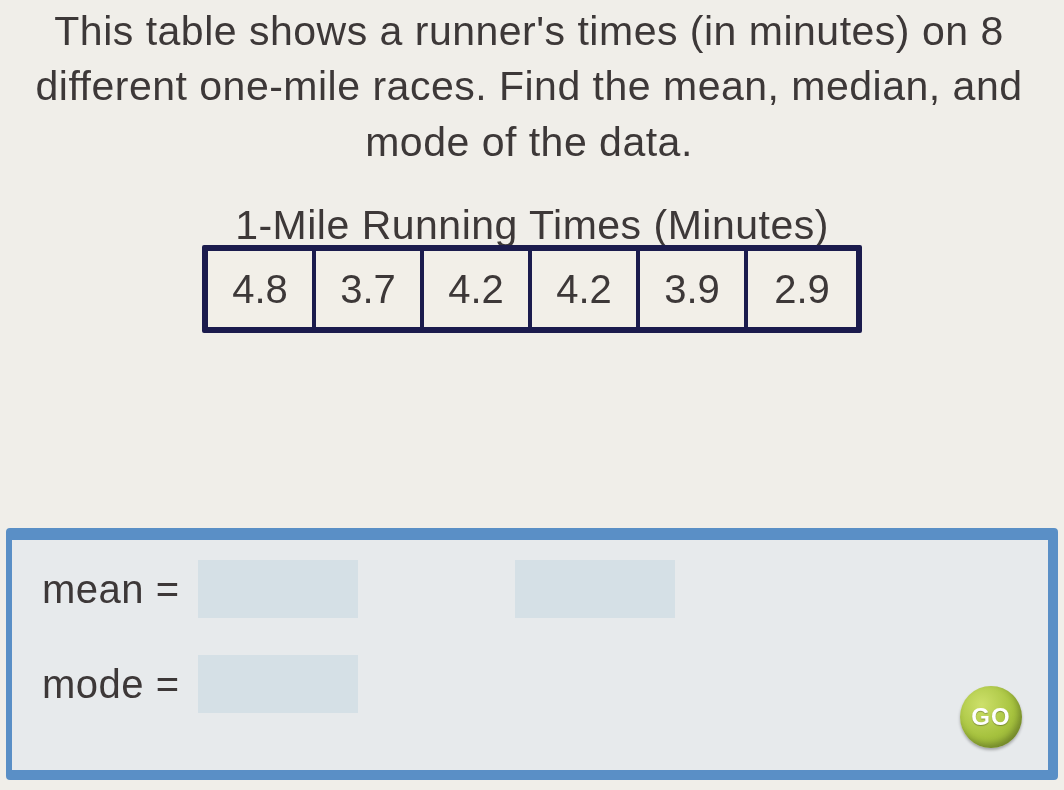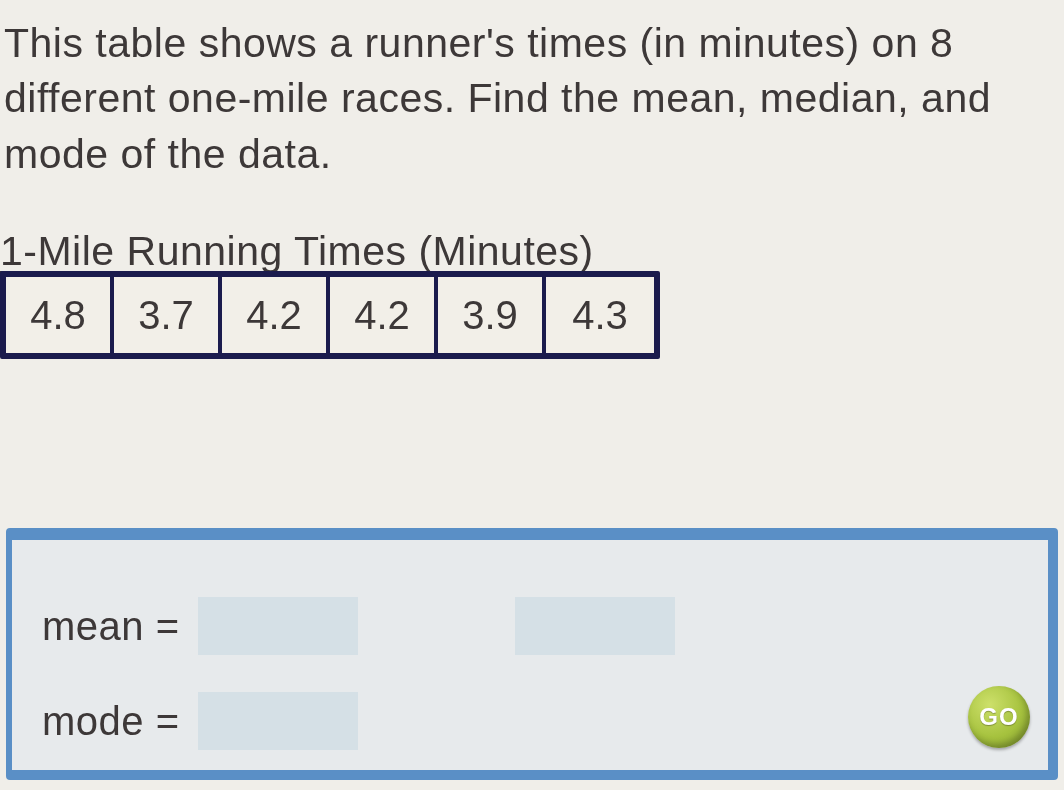--- a/index.html
+++ b/index.html
@@ -9,28 +9,30 @@
     width: 1064px;
     height: 790px;
     overflow: hidden;
   }
   body {
     background: #f0eee9;
     font-family: "Comic Sans MS", "Chalkboard SE", "Segoe Script", cursive, sans-serif;
     color: #3d3838;
   }
   .question {
-    padding: 16px 10px 0 4px;
+    padding: 4px 10px 0 4px;
     font-size: 41px;
     line-height: 1.35;
     font-weight: 500;
     letter-spacing: 0.5px;
+    text-align: center;
   }
   .table-wrap {
-    margin-top: 46px;
+    text-align: center;
+    margin-top: 32px;
   }
   .table-title {
     font-size: 41px;
     font-weight: 500;
     text-decoration: underline;
     text-underline-offset: 6px;
     letter-spacing: 0.5px;
     margin-bottom: -4px;
   }
   .data-table {
@@ -60,21 +62,21 @@
     background: #e7eaec;
     border: 10px solid #5a8fc6;
     border-left-width: 6px;
     border-top-width: 12px;
     border-radius: 4px;
     height: 252px;
     padding: 20px 30px 10px 30px;
   }
   .answer-row {
     display: flex;
-    align-items: flex-end;
+    align-items: flex-start;
     height: 95px;
     gap: 7px;
   }
   .field {
     display: flex;
     align-items: center;
     gap: 18px;
   }
   .field-label {
     font-size: 40px;
@@ -87,21 +89,21 @@
     background: #d5e0e6;
     border: none;
     font-size: 32px;
     text-align: center;
     font-family: inherit;
     color: #333;
   }
   .row1 .field:nth-child(2) { margin-left: 150px; }
   .go-btn {
     position: absolute;
-    right: 18px;
+    right: 26px;
     bottom: 22px;
     width: 62px;
     height: 62px;
     border-radius: 50%;
     background: radial-gradient(circle at 35% 30%, #cde06a 0%, #a6c23e 55%, #8aa631 100%);
     border: none;
     color: #fff;
     font-family: inherit;
     font-size: 24px;
     font-weight: bold;
@@ -117,21 +119,21 @@
 <div class="question">This table shows a runner's times (in minutes) on 8 different one-mile races. Find the mean, median, and mode of the data.</div>
 
 <div class="table-wrap">
   <div class="table-title">1-Mile Running Times (Minutes)</div>
   <div class="data-table">
     <div class="data-cell">4.8</div>
     <div class="data-cell">3.7</div>
     <div class="data-cell">4.2</div>
     <div class="data-cell">4.2</div>
     <div class="data-cell">3.9</div>
-    <div class="data-cell">4.3</div>
+    <div class="data-cell">2.9</div>
   </div>
 </div>
 
 <div class="answer-panel">
   <div class="answer-row row1">
     <div class="field">
       <span class="field-label">mean =</span>
       <input class="field-input" value="" style="">
     </div>
     <div class="field">

